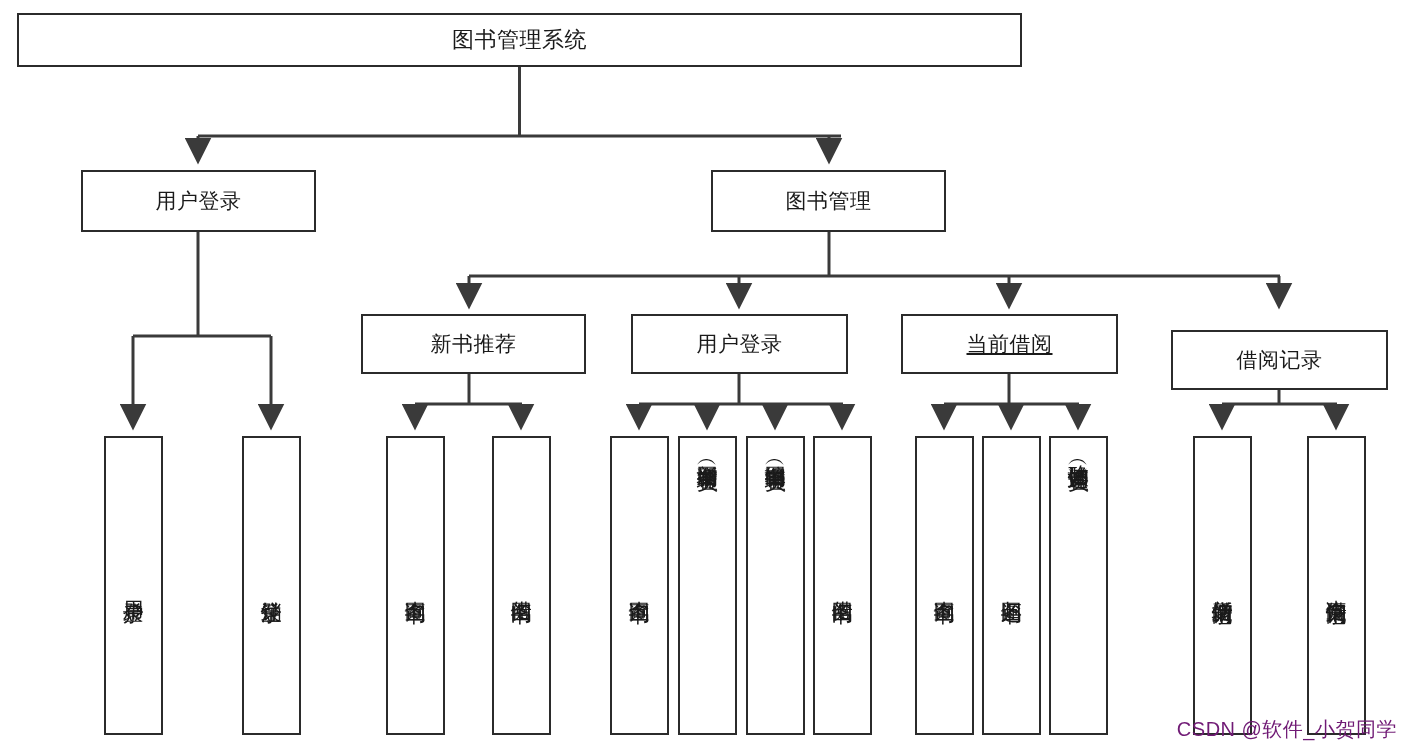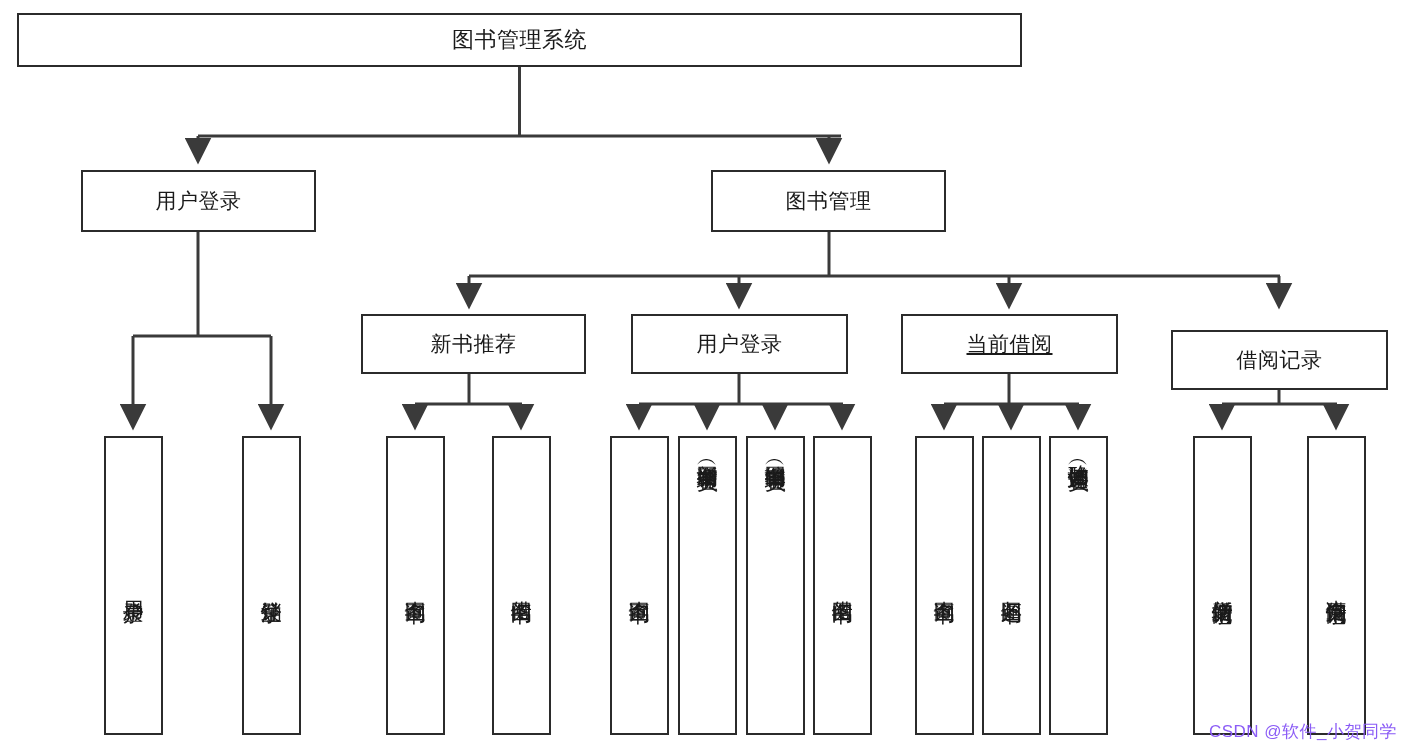--- a/index.html
+++ b/index.html
@@ -60,22 +60,22 @@
     white-space: nowrap;
   }
   .node.vertical.centered {
     align-items: center;
     padding-top: 0;
   }
   #watermark {
     position: absolute;
     right: 8px;
     bottom: 4px;
-    font-size: 17px;
-    color: #8b5cf6;
+    font-size: 20px;
+    color: #701a75;
     letter-spacing: 0.5px;
     white-space: nowrap;
     pointer-events: none;
   }
 </style>
 </head>
 <body>
 
 <div id="diagram-root">
 

